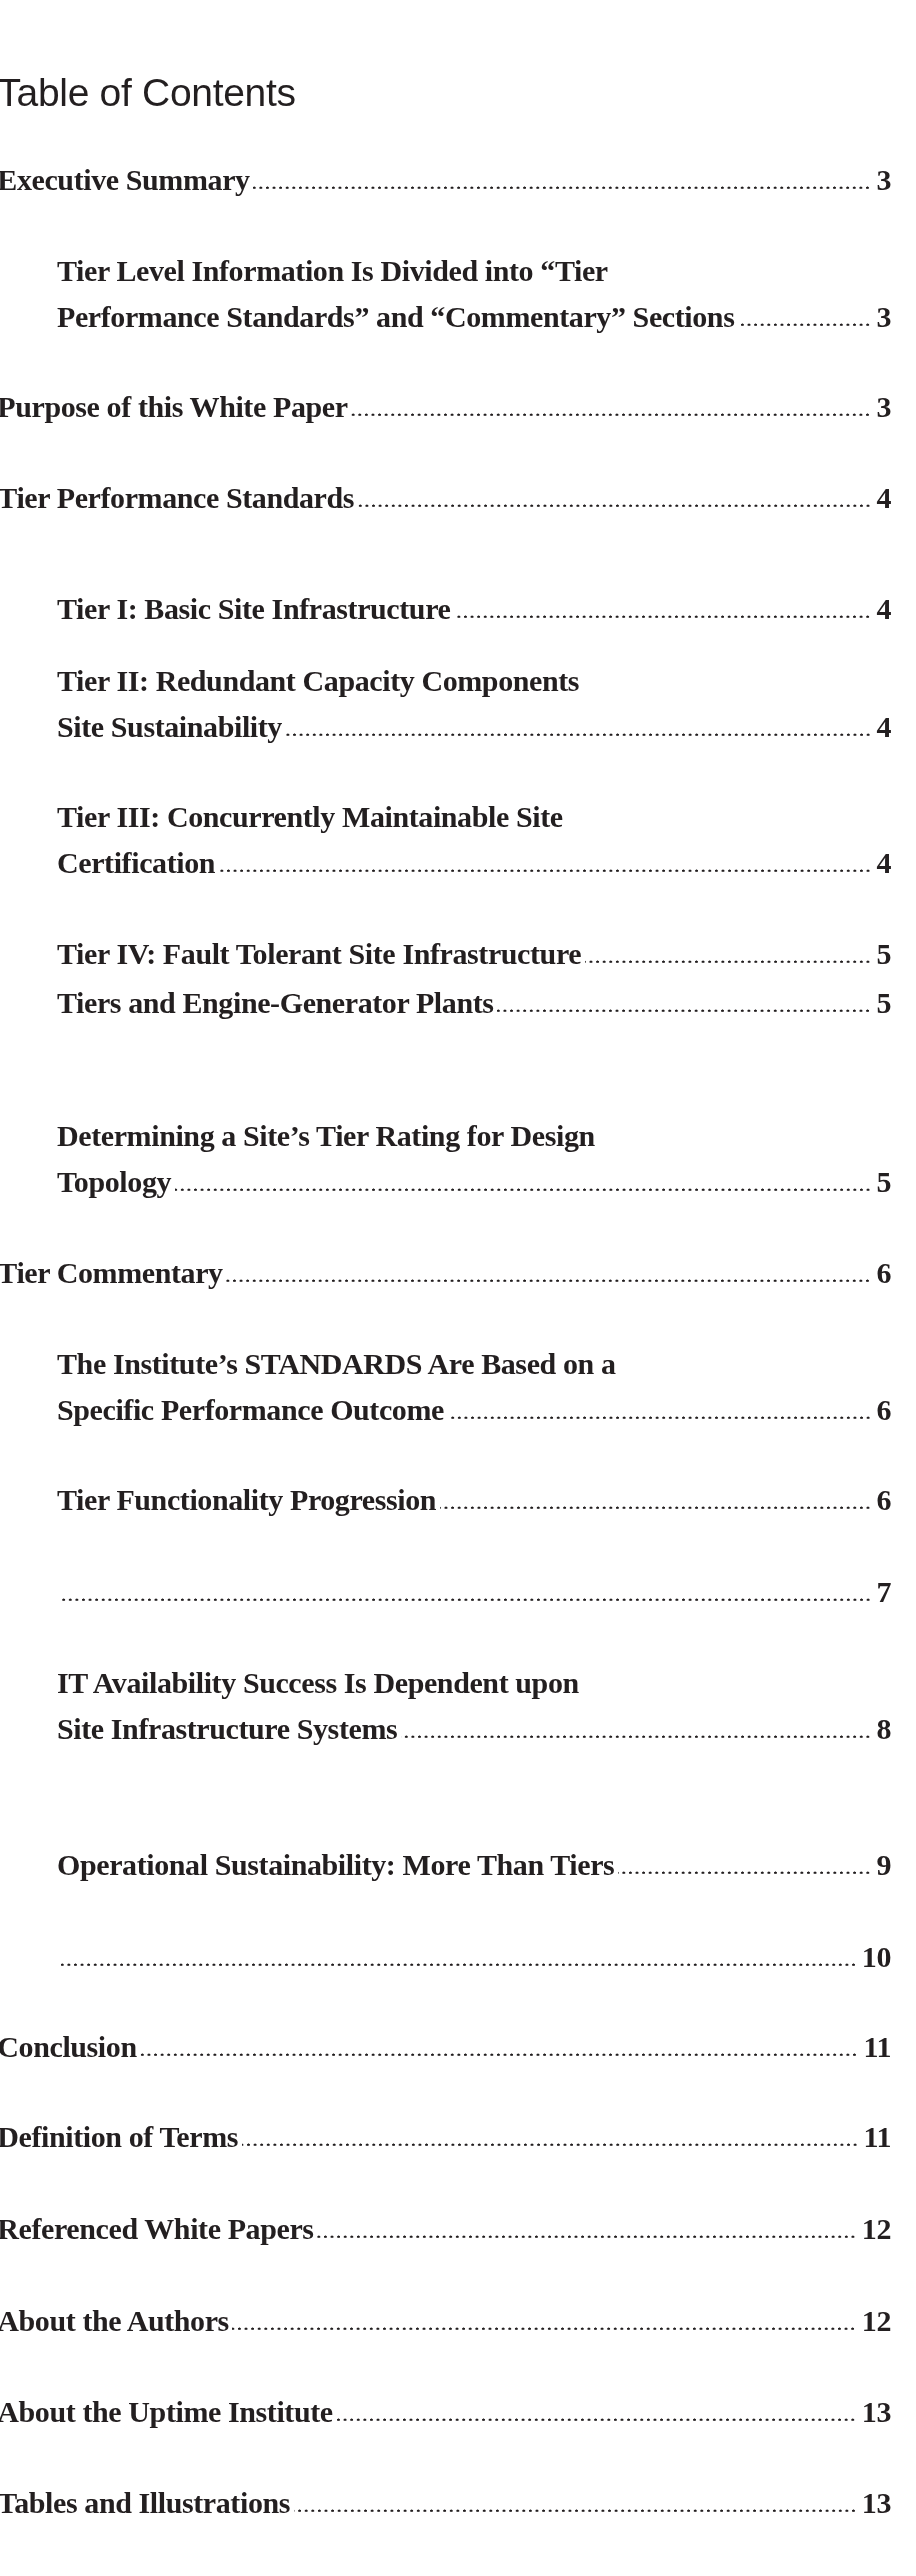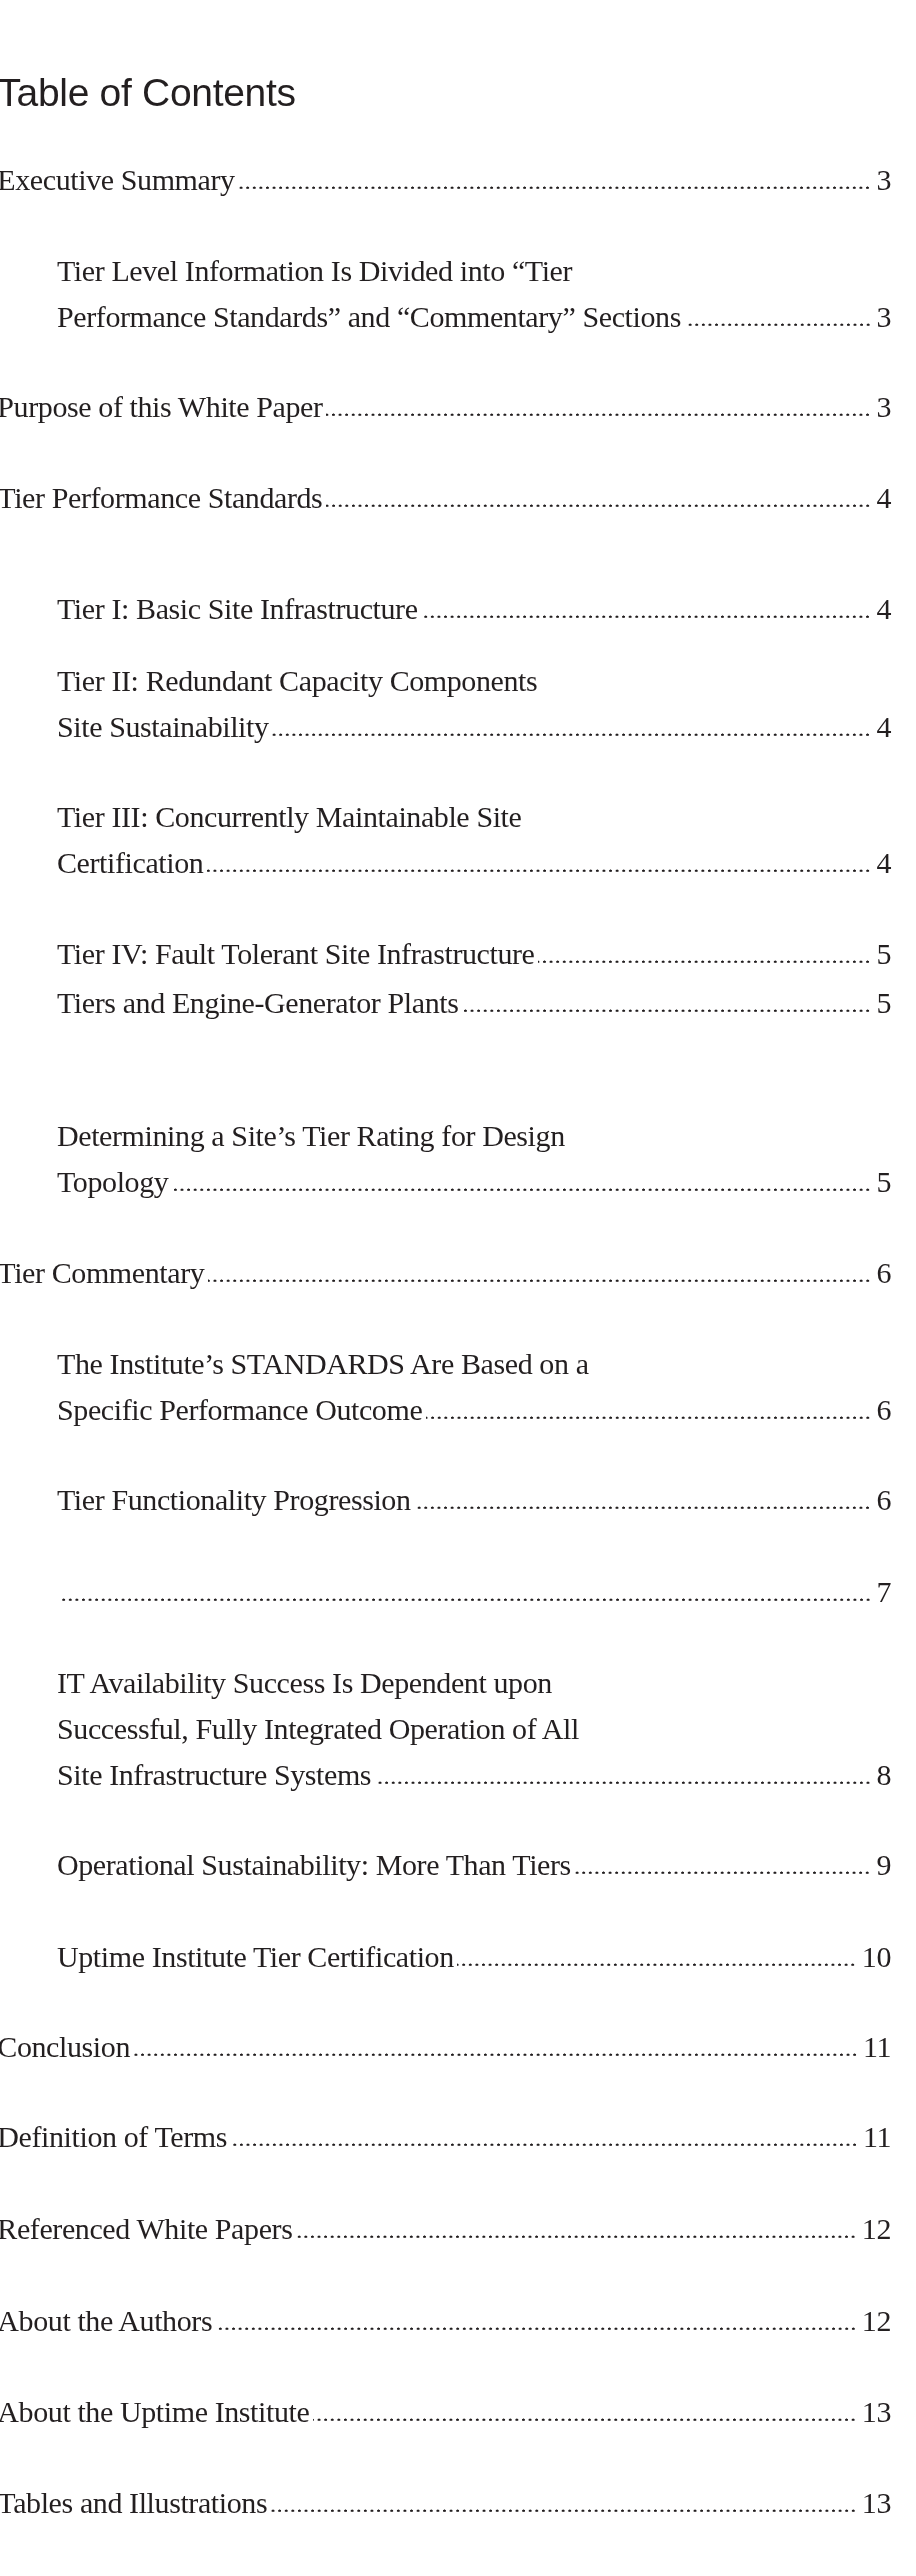--- a/index.html
+++ b/index.html
@@ -2,21 +2,21 @@
 <html style="font-size:14.5px"><head>
 <meta charset="utf-8">
 <style>
   html, body { margin: 0; padding: 0; background: #ffffff; }
   body { width: 916px; height: 2576px; position: relative; overflow: hidden; color: #231f20; }
   .title {
     position: absolute; left: -2.7px; top: 70px;
     font-family: "Liberation Sans", sans-serif; font-size: 39px; line-height: 45px;
     letter-spacing: -0.3px; margin: 0; font-weight: normal; color: #231f20;
   }
-  .toc { position: absolute; left: 0; top: 0; width: 916px; height: 2132px; }
+  .toc { position: absolute; left: 0; top: 0; width: 916px; height: 2132px; font-weight: bold; }
   .entry {
     position: absolute; right: 25px;
     font-family: "Liberation Serif", serif; font-size: 30px; line-height: 46px;
     letter-spacing: -0.4px; color: #231f20;
   }
   .entry.l1 { left: -2.7px; }
   .entry.l2 { left: 57px; }
   .line { display: flex; align-items: baseline; white-space: nowrap; height: 46px; }
   .line .txt { flex: 0 0 auto; }
   .line .leader {
@@ -157,40 +157,36 @@
         <span class="leader"></span>
         <span class="page">7</span>
       </div>
   </div>
 
   <div class="entry l2" style="top:1660px">
     <div class="line">
         <span class="txt">IT Availability Success Is Dependent upon</span>
       </div>
     <div class="line">
-        <span class="txt">Successful, Fully Integrated Operation of All</span>
-      </div>
-    <div class="line">
         <span class="txt">Site Infrastructure Systems</span>
         <span class="leader"></span>
         <span class="page">8</span>
       </div>
   </div>
 
   <div class="entry l2" style="top:1842px">
     <div class="line">
         <span class="txt">Operational Sustainability: More Than Tiers</span>
         <span class="leader"></span>
         <span class="page">9</span>
       </div>
   </div>
 
   <div class="entry l2" style="top:1934px">
     <div class="line">
-        <span class="txt">Uptime Institute Tier Certification</span>
         <span class="leader"></span>
         <span class="page">10</span>
       </div>
   </div>
 
   <div class="entry l1" style="top:2024px">
     <div class="line">
         <span class="txt">Conclusion</span>
         <span class="leader"></span>
         <span class="page">11</span>

